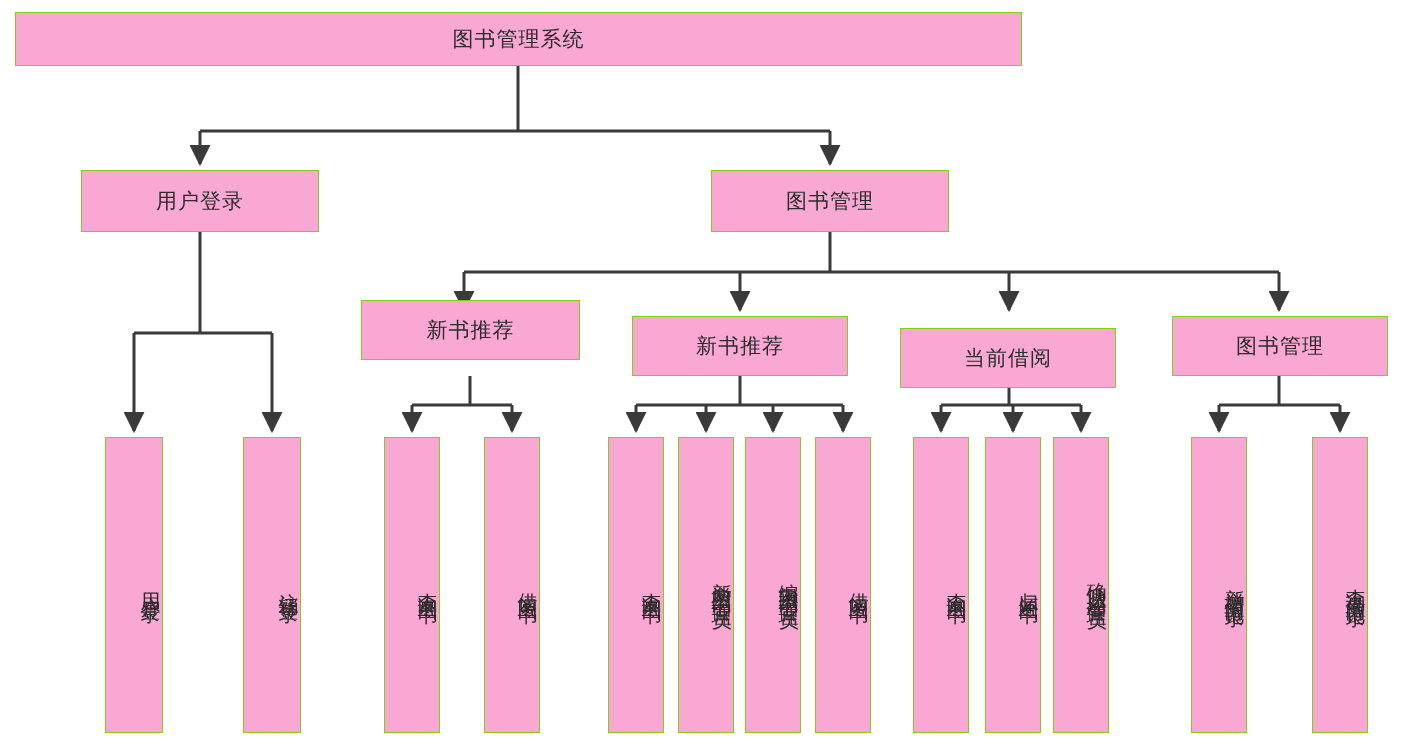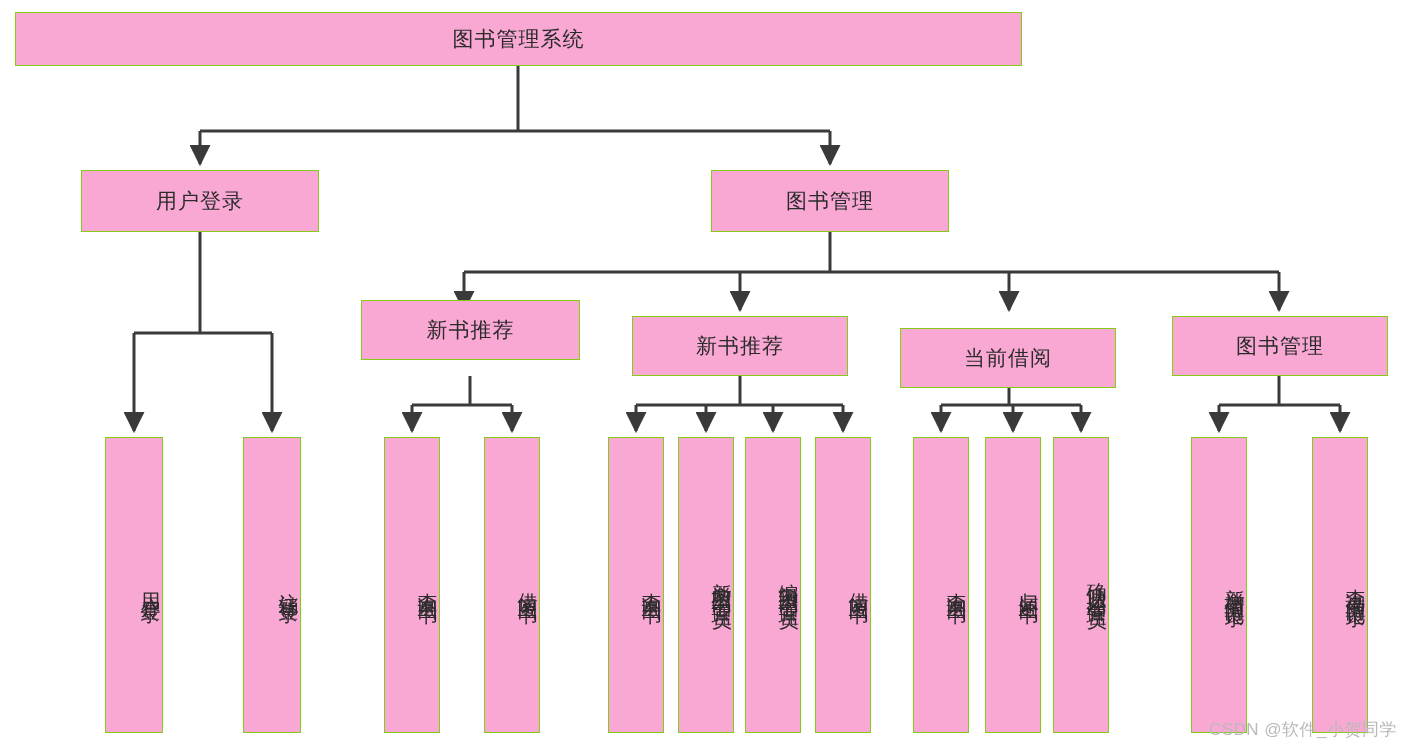--- a/index.html
+++ b/index.html
@@ -178,14 +178,13 @@
         <span>确认归还（管理员）</span>
       </div>
       <div class="node vert" style="left: 1191px; top: 437px; width: 56px; height: 296px;">
         <span>新增借阅记录</span>
       </div>
       <div class="node vert" style="left: 1312px; top: 437px; width: 56px; height: 296px;">
         <span>查询借阅记录</span>
       </div>
     </div>
 
-  <div id="watermark">CSDN @软件_小贺同学</div>
 </div>
 
 </body></html>

